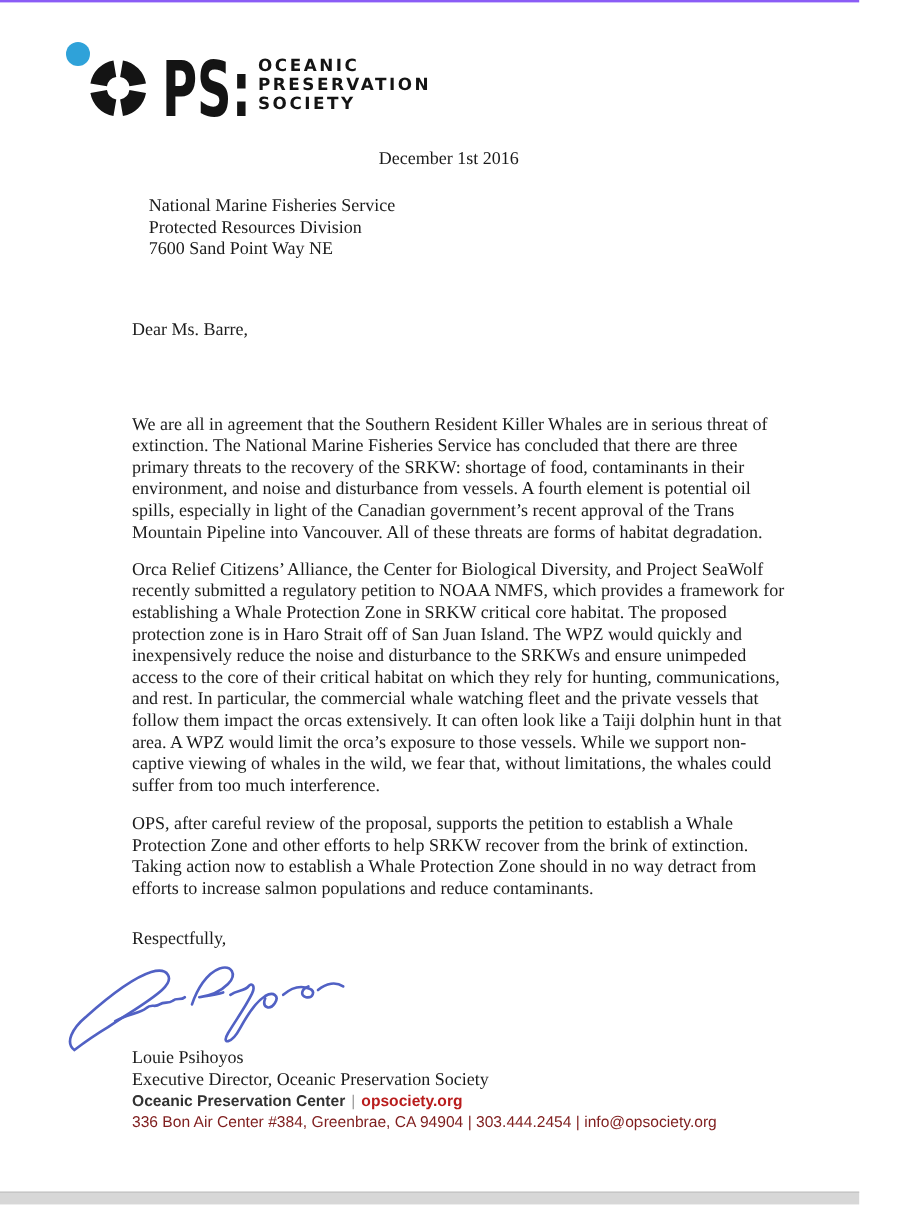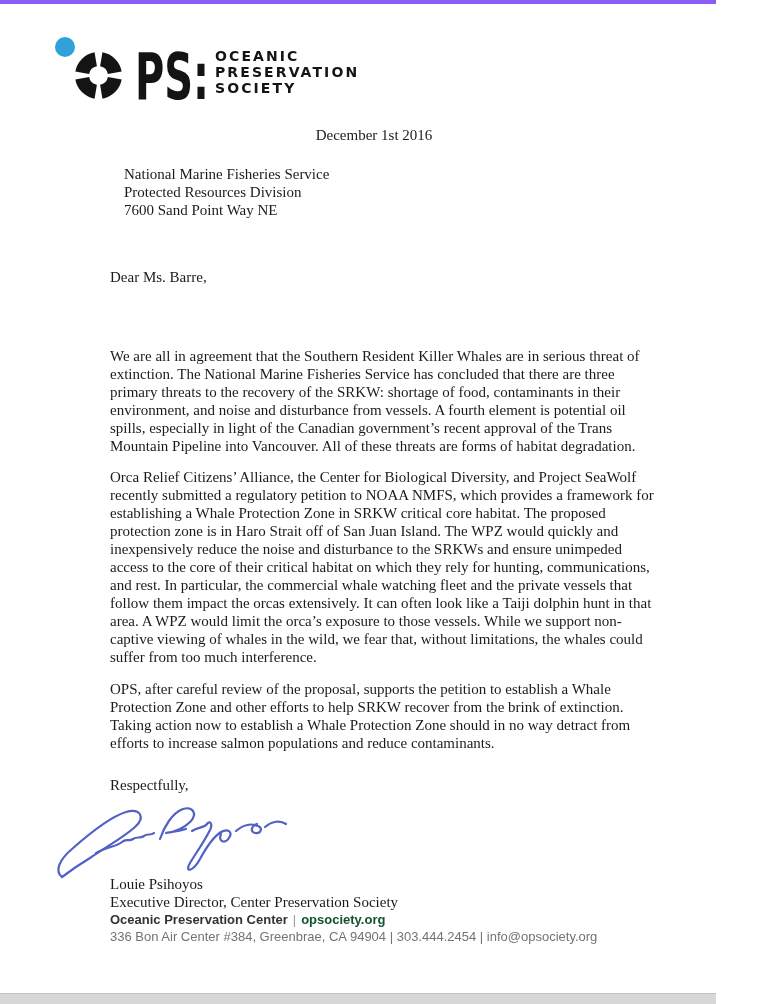--- a/index.html
+++ b/index.html
@@ -1,21 +1,21 @@
 <!DOCTYPE html>
 <html><head>
 <meta charset="utf-8">
 <style>
   html, body { margin: 0; padding: 0; background: #ffffff; }
   .page {
     position: relative;
     width: 716px;
     height: 1004px;
     background: #ffffff;
-    border-top: 4px solid #8b5cf6;
+    border-top: 2px solid #8b5cf6;
     box-sizing: border-box;
     overflow: hidden;
     font-family: "Liberation Serif", "DejaVu Serif", serif;
     color: #1b1b1b;
     text-decoration: underline;
   }
 
   
   .logo-svg { position: absolute; left: 45px; top: 30px; width: 320px; height: 72px; }
 
@@ -42,25 +42,25 @@
   .signer-name  { position: absolute; left: 110px; top: 871px; font-size: 15px; line-height: 18px; }
   .signer-title { position: absolute; left: 110px; top: 889px; font-size: 15px; line-height: 18px; }
 
   
   .footer-line1 {
     position: absolute; left: 110px; top: 908px;
     font-family: "Liberation Sans", "DejaVu Sans", sans-serif;
     font-size: 13px; line-height: 16px; color: #333333; font-weight: bold;
   }
   .footer-line1 .f-sep { color: #9a9a9a; font-weight: normal; padding: 0 5px; }
-  .footer-line1 .f-site { color: #14532d; text-decoration: none; font-weight: bold; cursor: pointer; }
+  .footer-line1 .f-site { color: #b91c1c; text-decoration: none; font-weight: bold; cursor: pointer; }
   .footer-line2 {
     position: absolute; left: 110px; top: 925px;
     font-family: "Liberation Sans", "DejaVu Sans", sans-serif;
-    font-size: 13px; line-height: 16px; color: #737373;
+    font-size: 13px; line-height: 16px; color: #7f1d1d;
   }
 
   .bottom-bar {
     position: absolute; left: 0; bottom: 0; width: 768px; height: 11px;
     background: #d7d7d7; border-top: 1px solid #c2c2c2; box-sizing: border-box;
   }
 </style>
 </head>
 <body>
 
@@ -96,21 +96,21 @@
       <path d="M10 76 C2 70 8 58 20 48 C38 32 58 16 74 11 C88 7 94 16 83 26 C72 36 54 46 38 57 C28 63 18 70 10 76"></path>
       <path d="M44 52 C56 45 64 46 70 41 C74 37 77 41 81 38 C85 35 88 38 92 35 C95 32 99 35 102 32"></path>
       <path d="M108 38 C112 26 120 12 131 8 C141 5 146 13 138 21 C131 28 122 31 114 32 C120 31 128 30 134 28"></path>
       <path d="M140 30 C146 26 152 27 155 23 C158 19 161 23 158 29 C152 41 144 52 138 62 C132 72 141 71 148 58 C154 47 161 36 169 31 C176 27 181 31 177 37 C173 43 166 41 169 33"></path>
       <path d="M184 30 C191 24 199 22 206 25 C211 27 209 33 203 32 C198 31 199 25 205 23"></path>
       <path d="M213 26 C220 20 228 19 234 23"></path>
     </g>
   </svg>
 
   <div class="signer-name">Louie Psihoyos</div>
-  <div class="signer-title">Executive Director, Center Preservation Society</div>
+  <div class="signer-title">Executive Director, Oceanic Preservation Society</div>
 
   <div class="footer-line1">
     <span class="f-org">Oceanic Preservation Center</span><span class="f-sep">|</span><a class="f-site">opsociety.org</a>
   </div>
   <div class="footer-line2">336 Bon Air Center #384, Greenbrae, CA 94904 | 303.444.2454 | info@opsociety.org</div>
 
   <div class="bottom-bar"></div>
 </div>
 
 </body></html>

